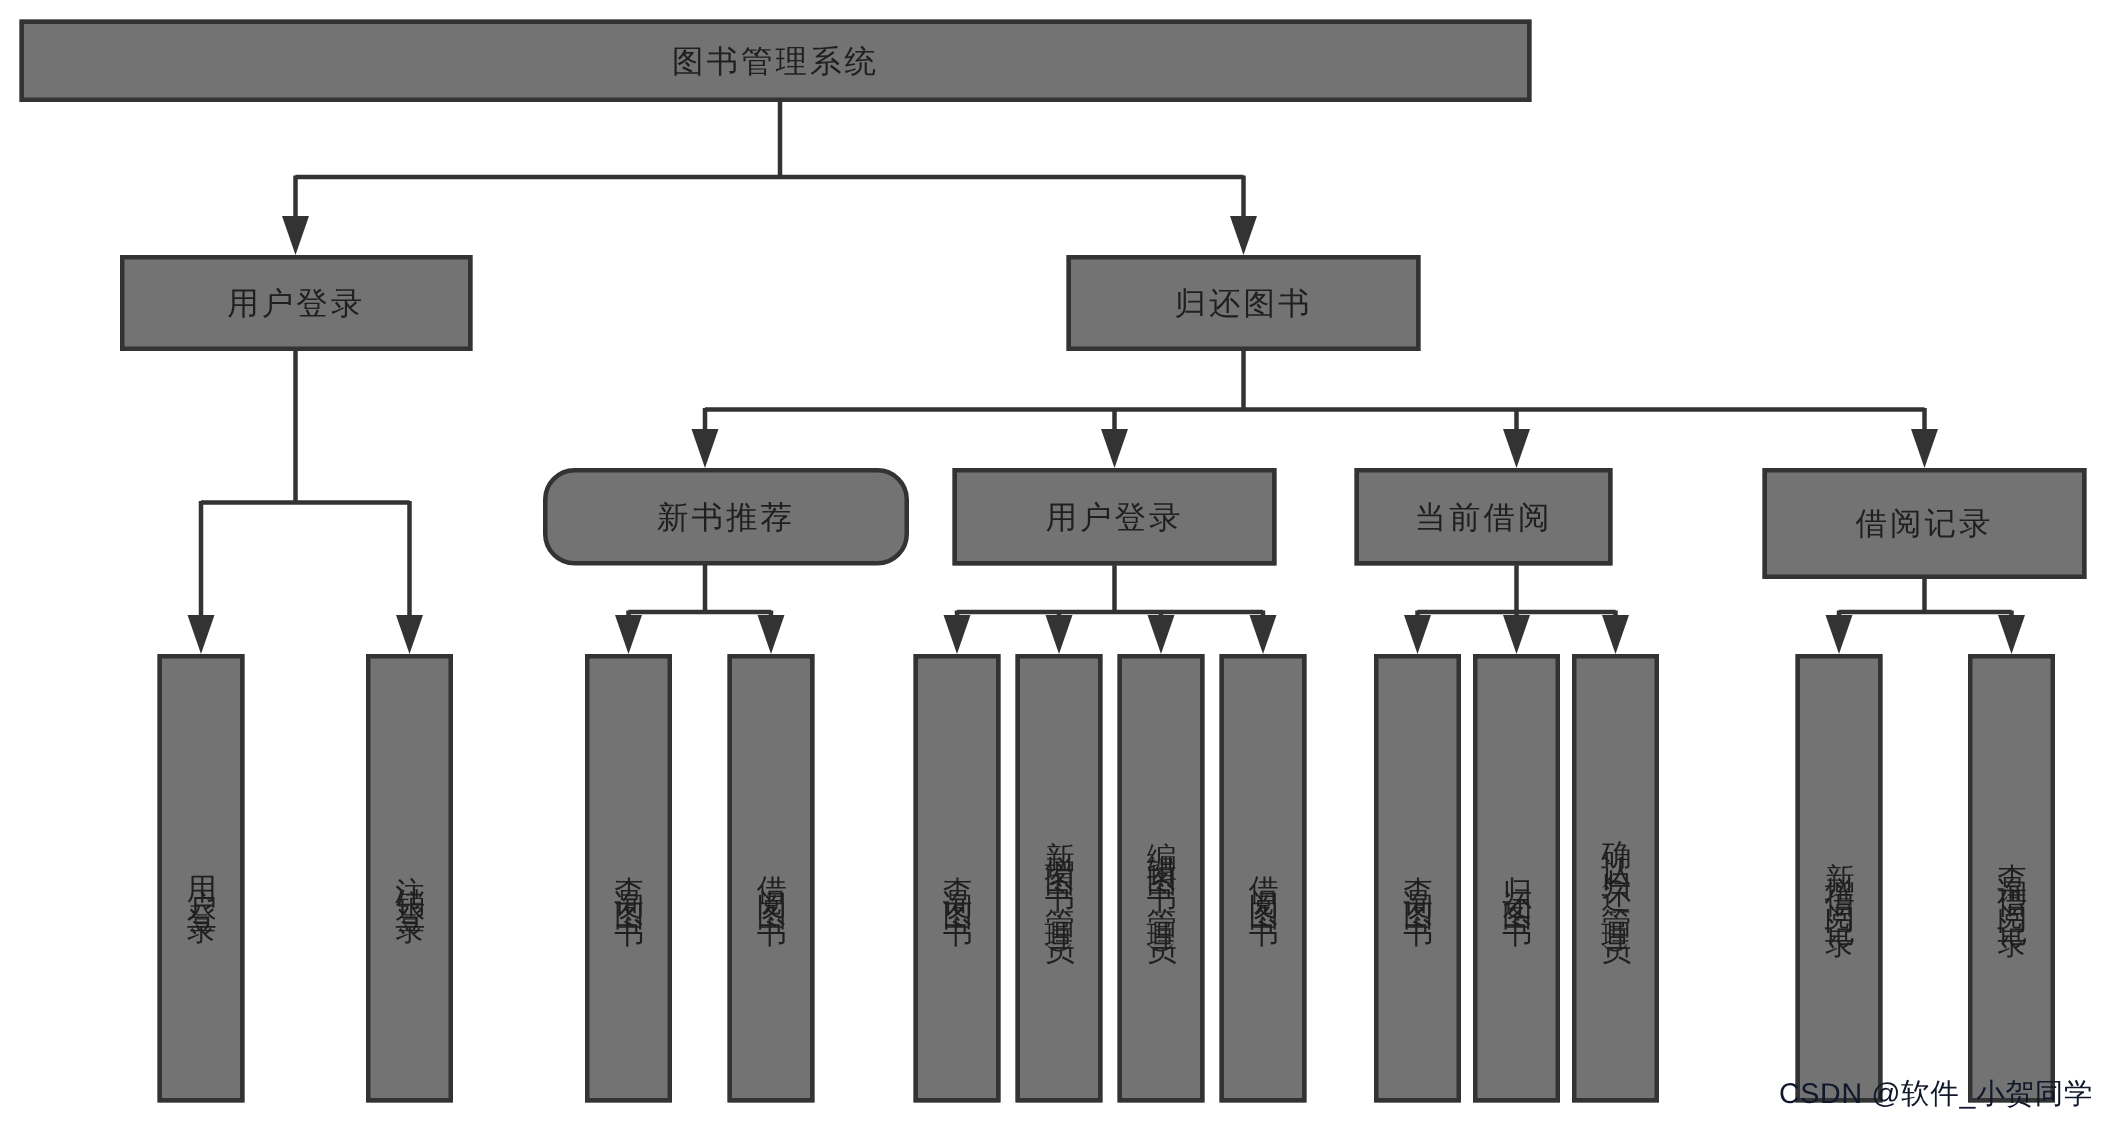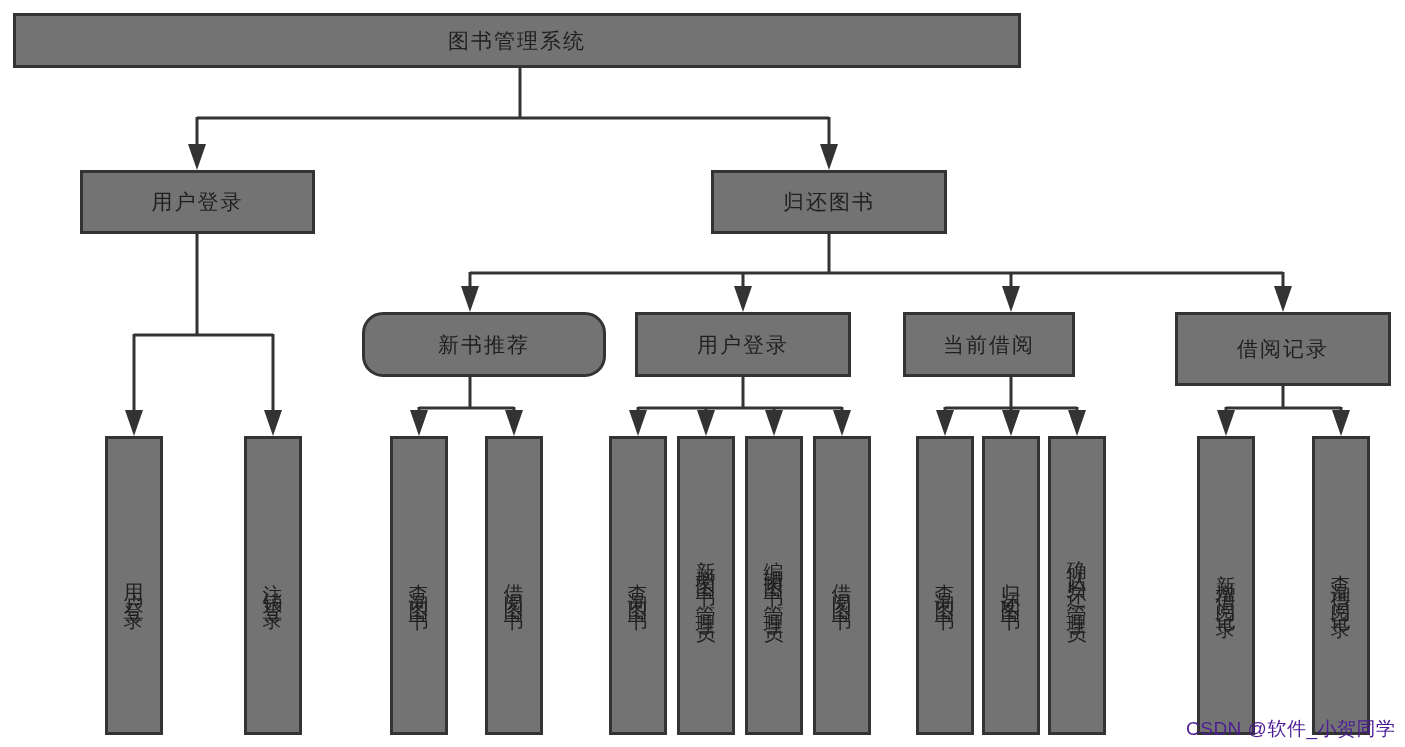--- a/index.html
+++ b/index.html
@@ -54,21 +54,21 @@
   .l-cb-query    {left:916px;}
   .l-cb-return   {left:982px;}
   .l-cb-confirm  {left:1048px;}
   .l-br-add      {left:1197px;}
   .l-br-query    {left:1312px;}
 
   .watermark{
     position:absolute;
     left:1186px; top:716px;
     font-size:19px;
-    color:#4c1d95;
+    color:#0f172a;
     letter-spacing:0.5px;
     z-index:2;
     white-space:nowrap;
   }
 </style>
 </head>
 <body>
 
 <div class="canvas">
 

